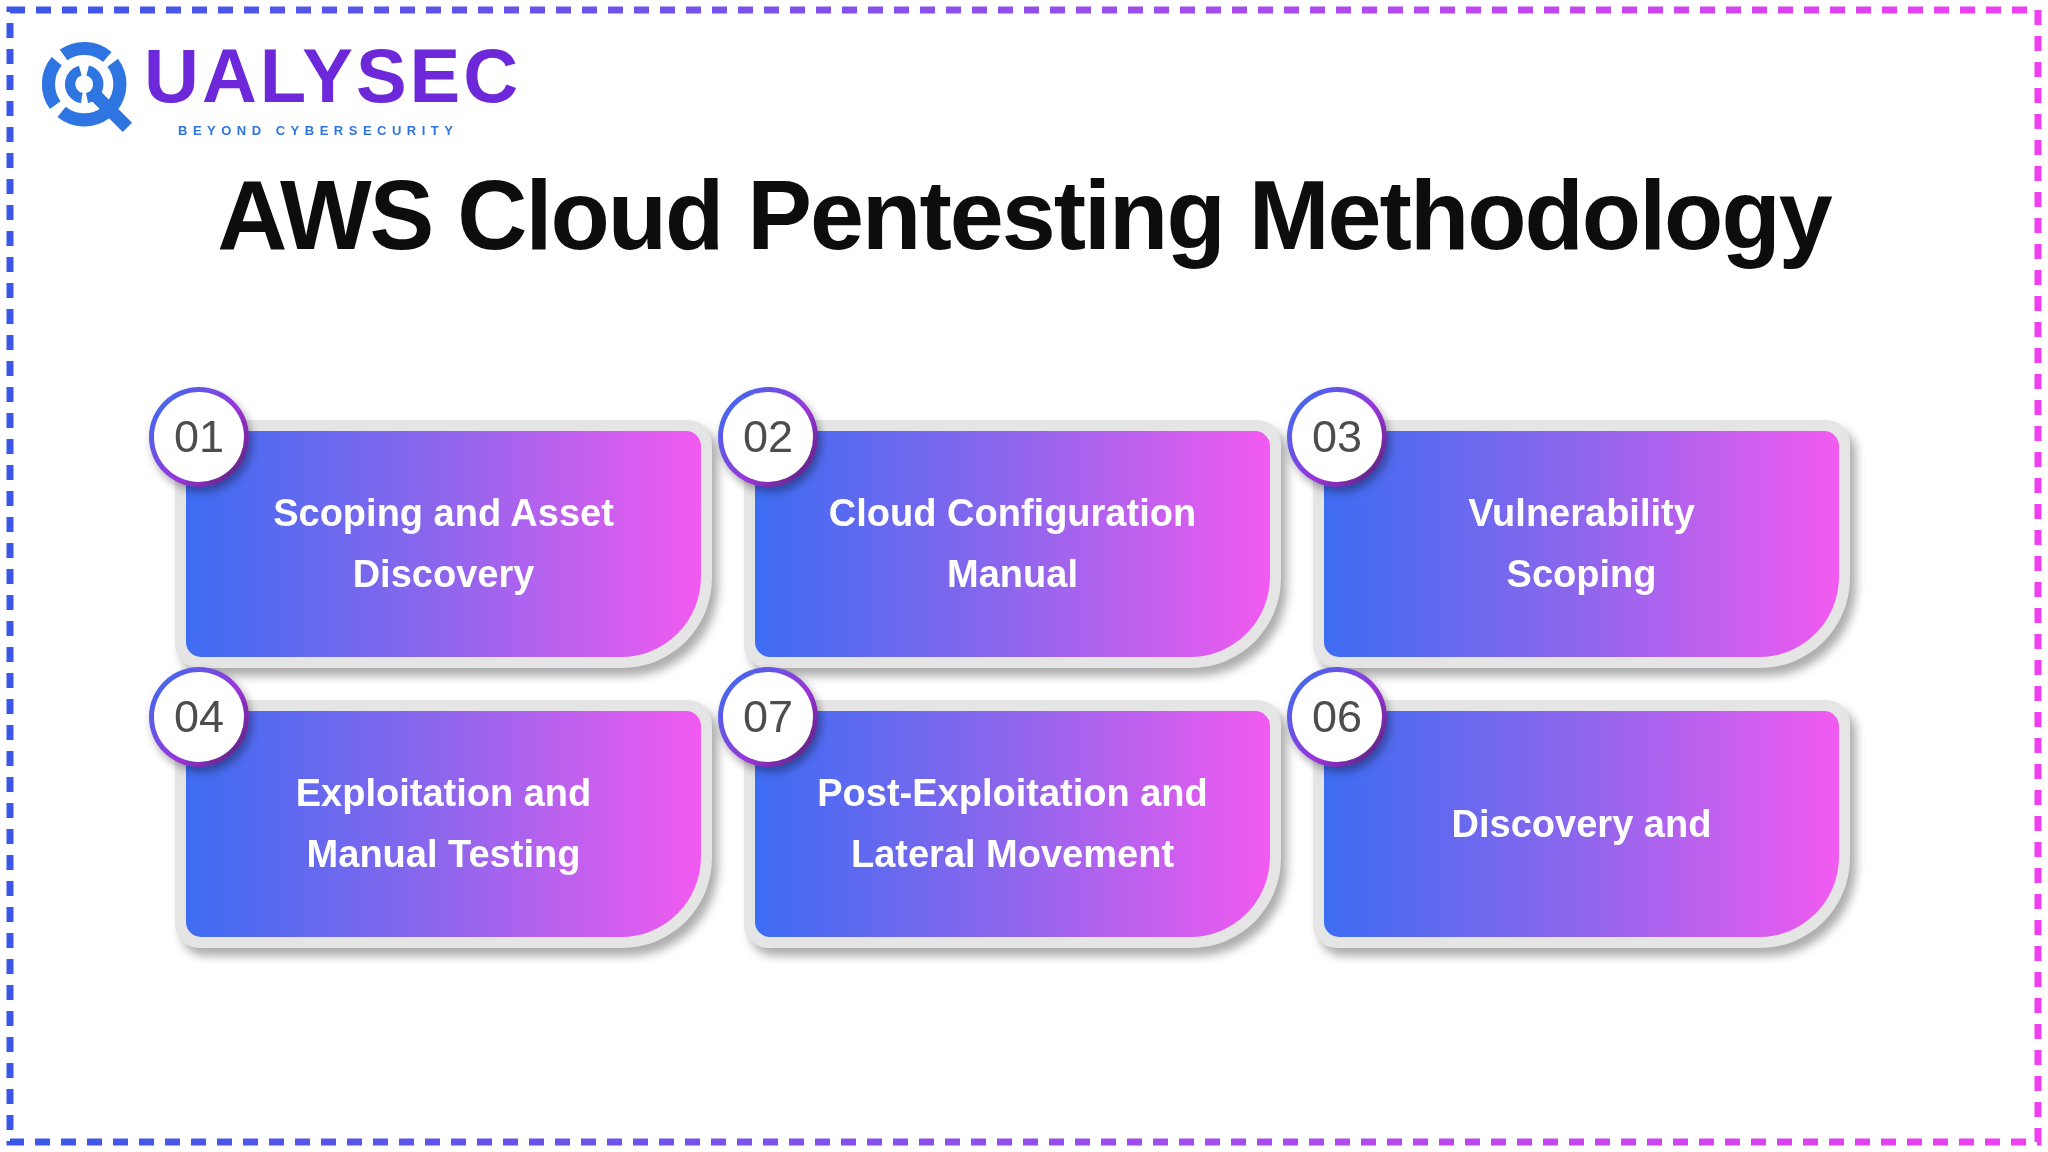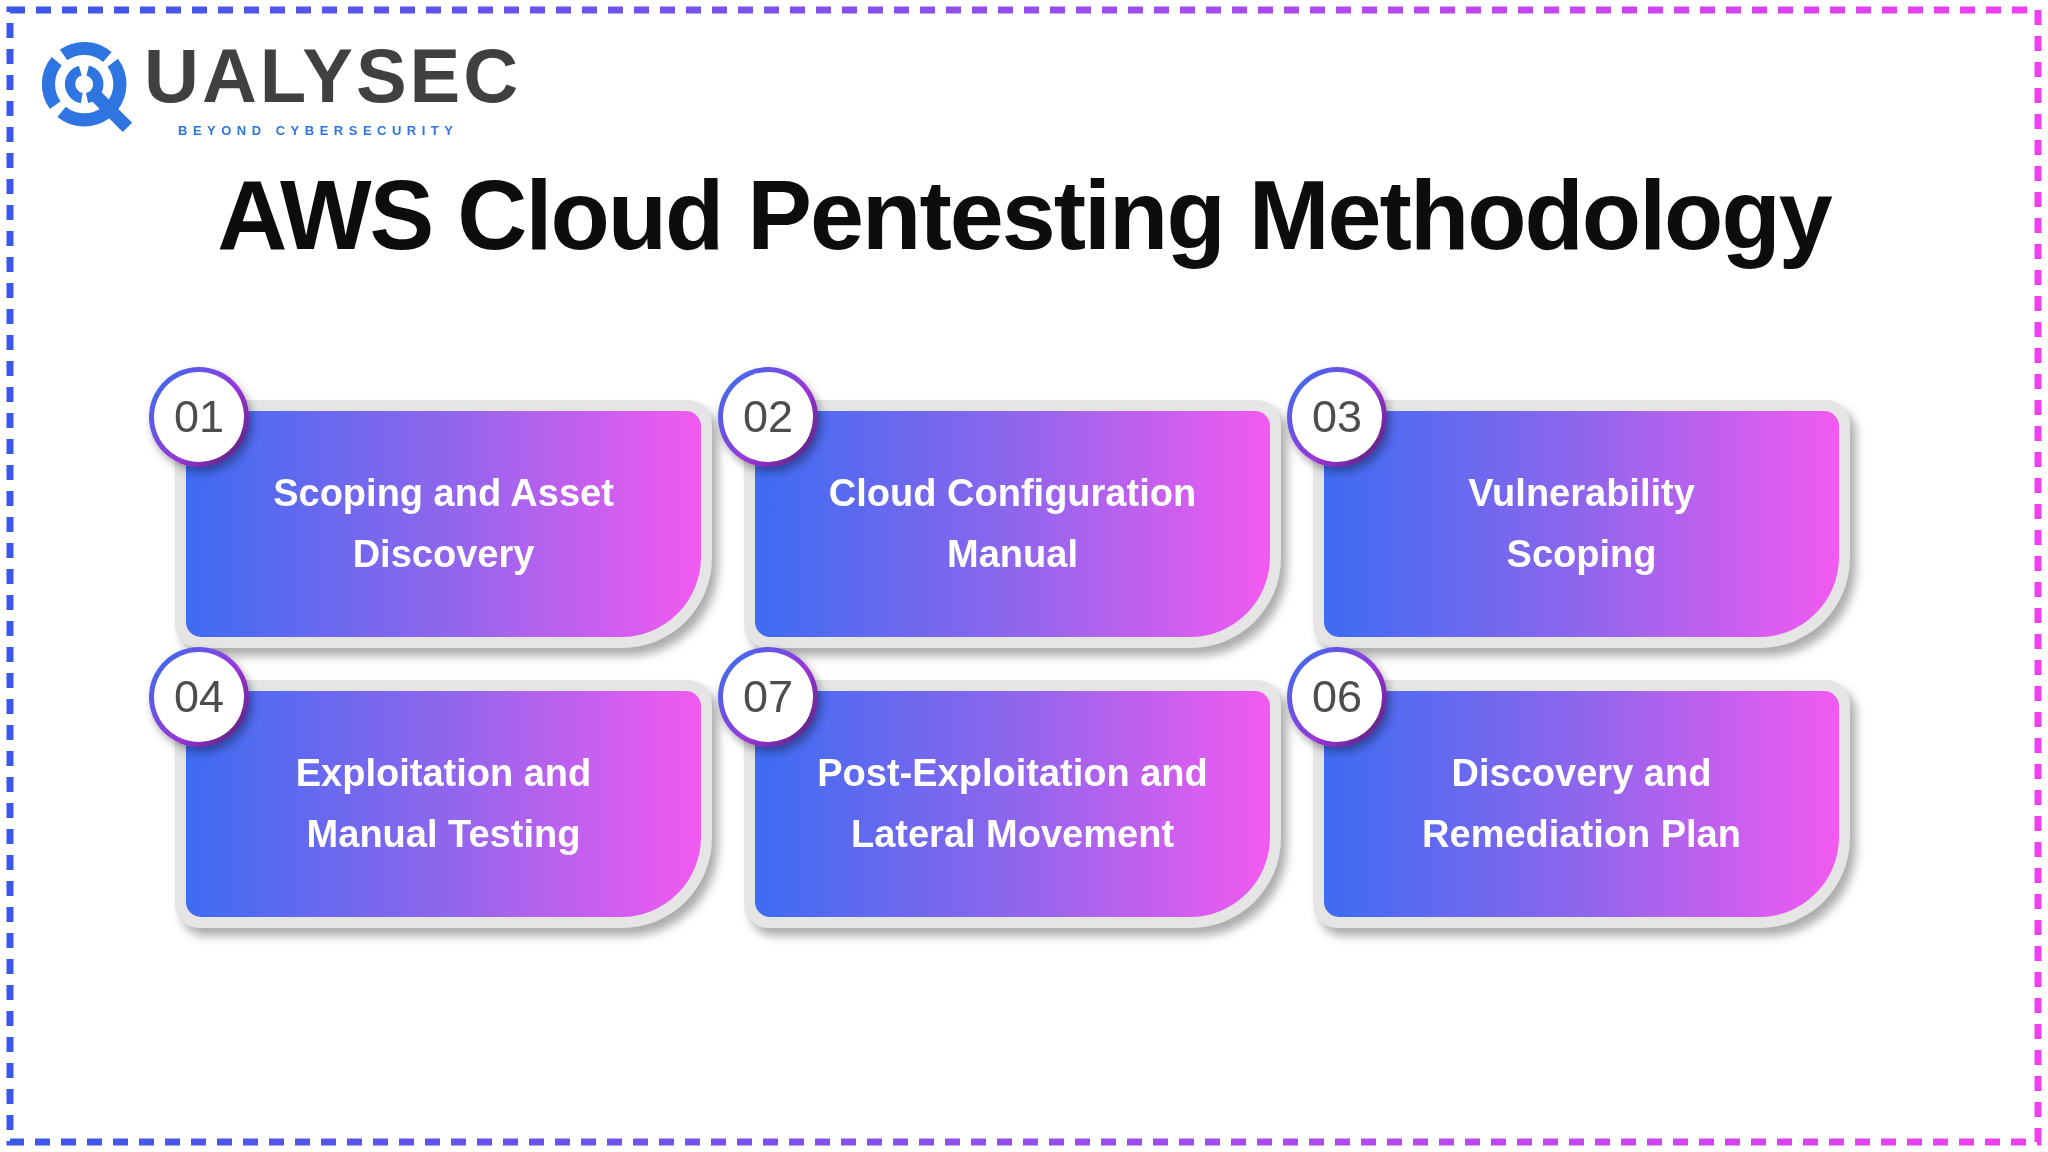--- a/index.html
+++ b/index.html
@@ -9,36 +9,36 @@
     font-family:"Liberation Sans","DejaVu Sans",sans-serif;
   }
   
   .page-border{position:absolute;inset:0;pointer-events:none;z-index:10;}
   
   .logo{position:absolute;left:40px;top:36px;display:flex;align-items:center;gap:10px;}
   .logo-mark{width:94px;height:94px;flex:0 0 auto;}
   .logo-textcol{display:flex;flex-direction:column;}
   .logo-word{
     font-size:76px;font-weight:700;letter-spacing:3px;line-height:1;
-    color:#404040;margin-top:2px;
+    color:#6d28d9;margin-top:2px;
   }
   .logo-tag{
     font-size:13px;font-weight:700;letter-spacing:5.5px;color:#2e75e2;
     margin-top:9px;margin-left:34px;
   }
   
   .main-title{
     position:absolute;top:158px;left:0;width:100%;
     text-align:center;margin:0;
     font-size:99px;font-weight:800;letter-spacing:-2px;color:#0d0d0d;
     transform:scaleX(0.98);
   }
   
   .grid{
-    position:absolute;left:175px;top:400px;width:1728px;
+    position:absolute;left:175px;top:420px;width:1728px;
     display:grid;grid-template-columns:repeat(3,537px);
     column-gap:58px;row-gap:67px;gap:32px;
   }
   .card{position:relative;height:248px;}
   .card-frame{
     position:absolute;inset:0;
     background:#e5e5e5;
     border-radius:24px 24px 90px 24px;
     box-shadow:6px 8px 10px rgba(40,40,40,0.38);
   }
@@ -150,17 +150,16 @@
     </div>
   </article>
 
   <article class="card">
     <div class="badge">
       <span>06</span>
     </div>
     <div class="card-frame"></div>
     <div class="card-inner">
       <span>Discovery and</span>
-      <span>Remediation Plan</span>
     </div>
   </article>
 
 </section>
 
 </body></html>

